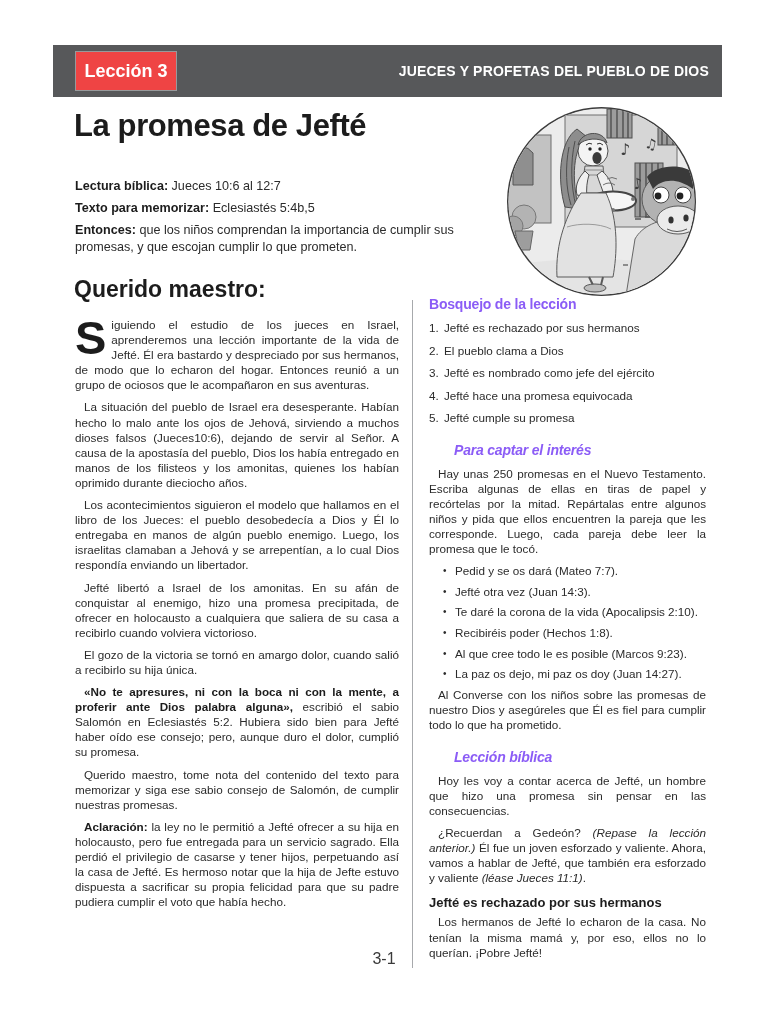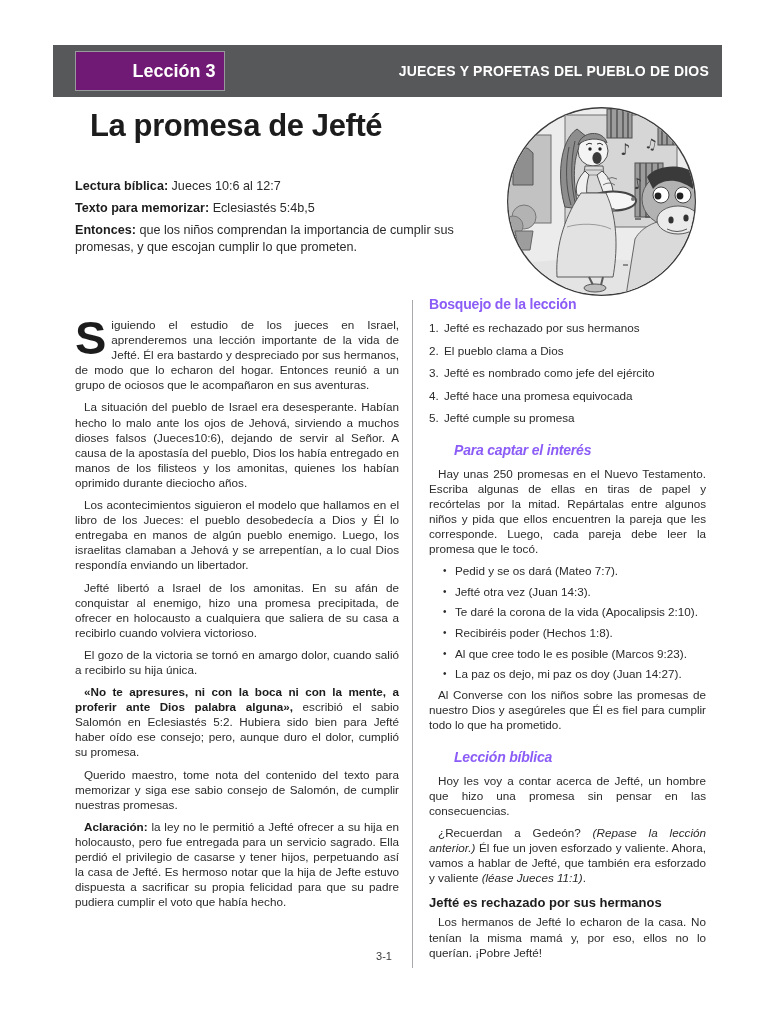--- a/index.html
+++ b/index.html
@@ -5,28 +5,28 @@
   html,body{margin:0;padding:0;background:#ffffff;}
   body{width:768px;height:1024px;position:relative;overflow:hidden;
        font-family:"Liberation Sans",sans-serif;color:#2b2b2b;
        -webkit-font-smoothing:antialiased;}
   .page{position:absolute;inset:0;background:#fff;}
 
   
   .header-bar{position:absolute;left:53px;top:45px;width:669px;height:52px;
               background:#57585a;display:flex;align-items:center;}
   .lesson-box{position:absolute;left:22px;top:6px;width:100px;height:38px;
-              background:#701a75;border:1px solid #97999b;
-              display:flex;align-items:center;justify-content:center;padding-left:48px;}
+              background:#ef4444;border:1px solid #97999b;
+              display:flex;align-items:center;justify-content:center;}
   .lesson-box span{color:#fff;font-size:18px;font-weight:bold;}
   .series-title{position:absolute;right:13px;top:0;height:52px;display:flex;align-items:center;
                 color:#fff;font-size:14px;font-weight:bold;letter-spacing:.2px;white-space:nowrap;}
 
   
-  .page-title{position:absolute;left:90px;top:108px;font-size:31px;font-weight:bold;
+  .page-title{position:absolute;left:74px;top:108px;font-size:31px;font-weight:bold;
               color:#1c1c1c;letter-spacing:-.4px;}
   .meta{position:absolute;left:75px;top:162px;width:400px;font-size:12.6px;line-height:17px;margin-top:16px;}
   .meta .row{margin-bottom:5px;}
   .meta b{color:#1c1c1c;}
 
   
   .illus{position:absolute;left:507px;top:107px;width:189px;height:189px;border-radius:50%;
          overflow:hidden;box-shadow:0 0 0 2px #3c3c3c inset;}
   .illus svg{display:block;width:189px;height:189px;}
 
@@ -52,21 +52,21 @@
   .outline .item{display:flex;margin-bottom:7.5px;}
   .outline .num{width:15px;flex:none;}
   .bullets{margin:4px 0 6px 0;}
   .bullets .item{display:flex;margin-bottom:5.5px;padding-left:14px;}
   .bullets .dot{width:12px;flex:none;font-size:10px;line-height:15px;}
   .sub-head{font-size:13px;font-weight:bold;color:#1c1c1c;margin:10px 0 4px 0;}
   .just{text-align:justify;}
   .it{font-style:italic;}
 
   .page-num{position:absolute;left:0;top:950px;width:768px;text-align:center;
-            font-size:11px;color:#3a3a3a;}
+            font-size:16px;color:#3a3a3a;}
 </style>
 </head>
 <body>
 
 <div class="page">
 
   <div class="header-bar">
     <div class="lesson-box">
       <span>Lección 3</span>
     </div>
@@ -143,20 +143,21 @@
         <circle cx="106" cy="103" r="2" fill="#777"></circle>
         <path d="M96 78 q6 -4 12 0 M100 72 q5 -3 10 0" stroke="#6f6f6f" fill="none"></path>
         <path d="M74 86 L 99 86 C 112 114 110 148 106 170 L 50 170 C 48 136 60 106 74 86 Z" fill="#e2e2e2" stroke="#5a5a5a"></path>
         <path d="M60 120 C 72 116 92 116 104 122" stroke="#9a9a9a" fill="none"></path>
         <path d="M82 170 l4 8 M96 170 l-2 8" stroke="#5a5a5a" stroke-width="2"></path>
         <ellipse cx="88" cy="181" rx="11" ry="4" fill="#bdbdbd" stroke="#555"></ellipse>
       </g>
     </svg>
   </div>
 
+  <div class="greeting">Querido maestro:</div>
 
   <div class="divider"></div>
 
   <div class="col-left">
     <p class="para"><span class="dropcap">S</span><span>iguiendo el estudio de los jueces en Israel, aprenderemos una lección importante de la vida de Jefté. Él era bastardo y despreciado por sus hermanos, de modo que lo echaron del hogar. Entonces reunió a un grupo de ociosos que le acompañaron en sus aventuras.</span></p>
     <p class="para indent">La situación del pueblo de Israel era desesperante. Habían hecho lo malo ante los ojos de Jehová, sirviendo a muchos dioses falsos (Jueces10:6), dejando de servir al Señor. A causa de la apostasía del pueblo, Dios los había entregado en manos de los filisteos y los amonitas, quienes los habían oprimido durante dieciocho años.</p>
     <p class="para indent">Los acontecimientos siguieron el modelo que hallamos en el libro de los Jueces: el pueblo desobedecía a Dios y Él lo entregaba en manos de algún pueblo enemigo. Luego, los israelitas clamaban a Jehová y se arrepentían, a lo cual Dios respondía enviando un libertador.</p>
     <p class="para indent">Jefté libertó a Israel de los amonitas. En su afán de conquistar al enemigo, hizo una promesa precipitada, de ofrecer en holocausto a cualquiera que saliera de su casa a recibirlo cuando volviera victorioso.</p>
     <p class="para indent">El gozo de la victoria se tornó en amargo dolor, cuando salió a recibirlo su hija única.</p>
     <p class="para indent"><strong>«No te apresures, ni con la boca ni con la mente, a proferir ante Dios palabra alguna»,</strong><span> escribió el sabio Salomón en Eclesiastés 5:2. Hubiera sido bien para Jefté haber oído ese consejo; pero, aunque duro el dolor, cumplió su promesa.</span></p>

